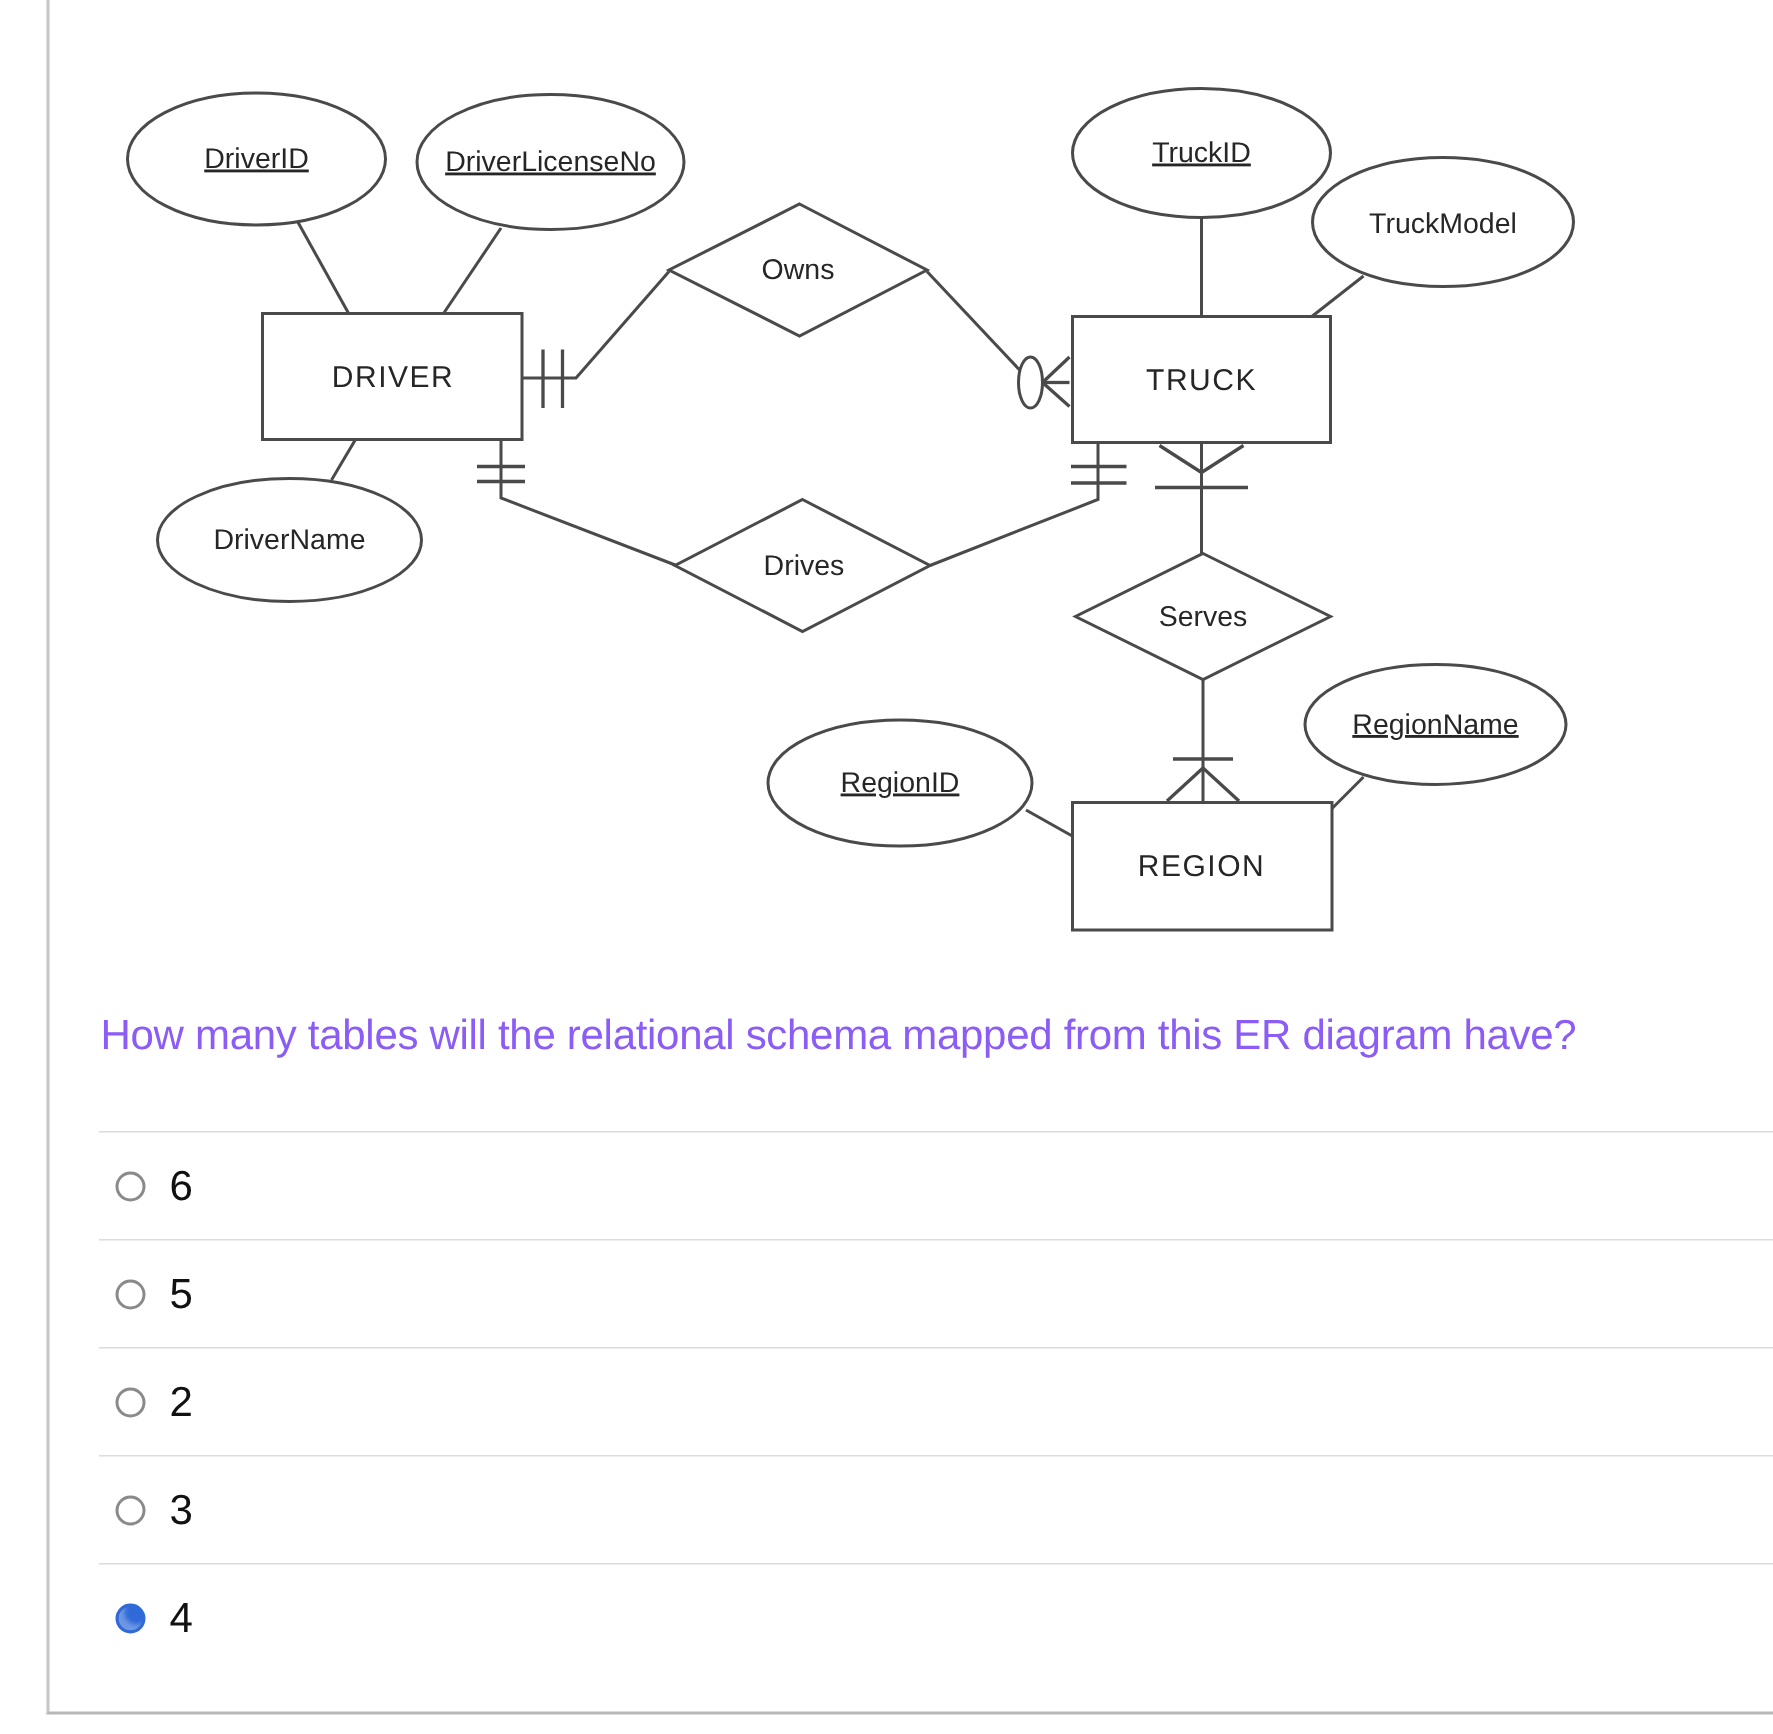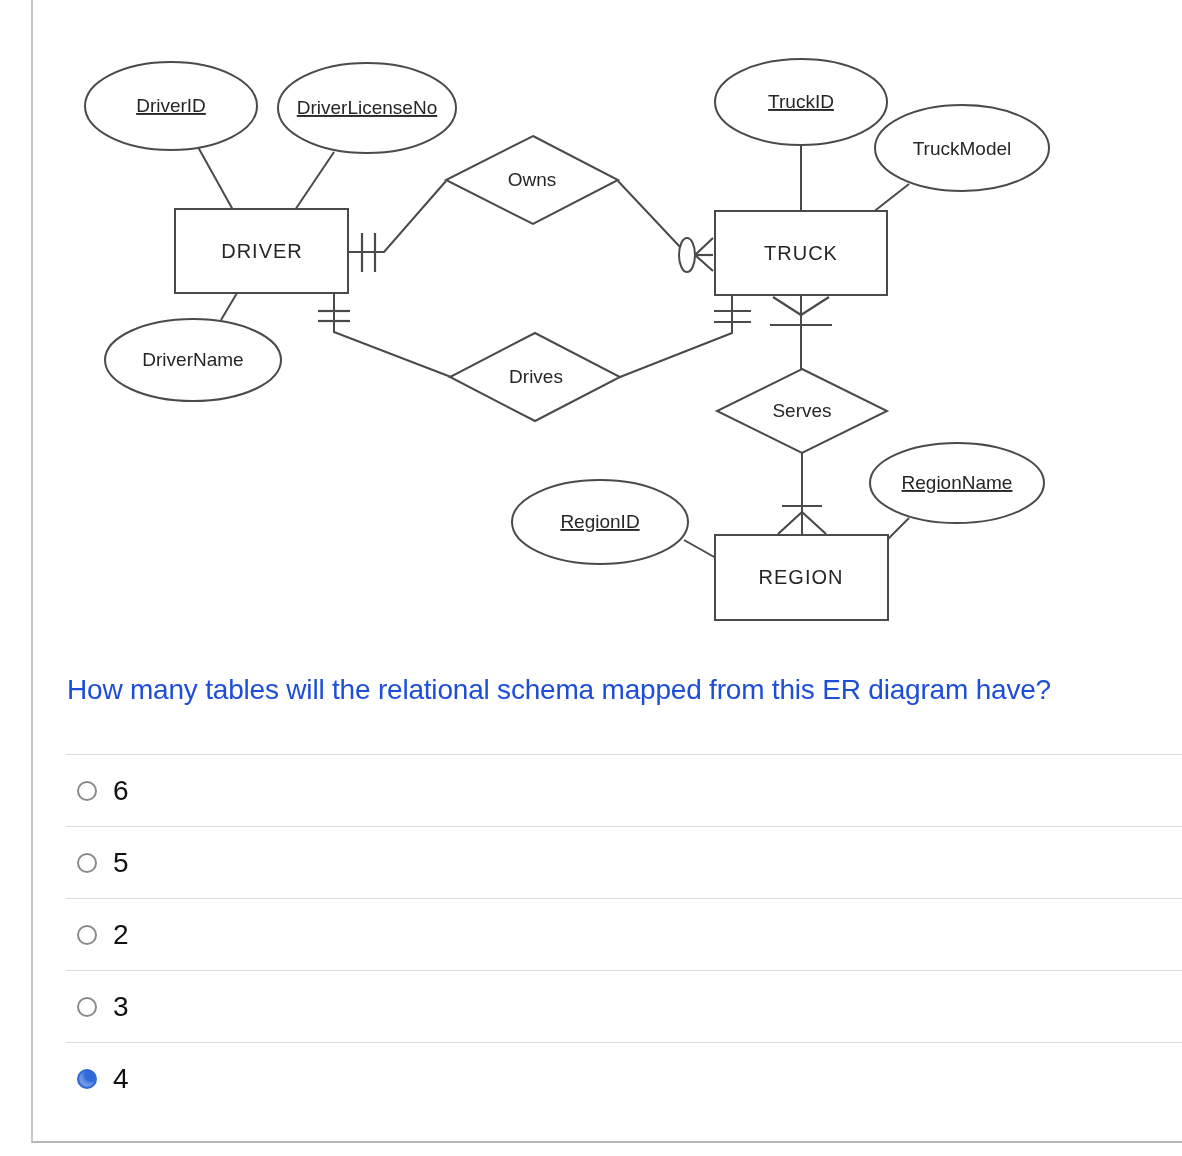--- a/index.html
+++ b/index.html
@@ -14,21 +14,21 @@
   }
   svg.er{position:absolute;left:0;top:0;}
   svg.er .shape{fill:#fff;stroke:#4a4a4a;stroke-width:2;}
   svg.er .wire{fill:none;stroke:#4a4a4a;stroke-width:2;}
   svg.er .mark{fill:none;stroke:#4a4a4a;stroke-width:2.2;}
   svg.er text{fill:#262626;font-size:19px;font-family:"Liberation Sans","DejaVu Sans",sans-serif;text-anchor:middle;}
   svg.er text.entity{font-size:20px;letter-spacing:1px;}
   svg.er text.key{text-decoration:underline;}
   .question{
     position:absolute;left:67px;top:671px;width:1070px;
-    font-size:28px;line-height:38px;letter-spacing:-0.2px;color:#1d4ed8;
+    font-size:28px;line-height:38px;letter-spacing:-0.2px;color:#8b5cf6;
   }
   .options{position:absolute;left:66px;top:754px;width:1116px;}
   .option-row{
     height:71px;border-top:1px solid #dcdcdc;
     display:flex;align-items:center;cursor:pointer;background:#fff;
   }
   .radio{
     width:20px;height:20px;border-radius:50%;
     border:2px solid #8a8a8a;margin-left:11px;flex:0 0 auto;
     box-sizing:border-box;background:#fff;

